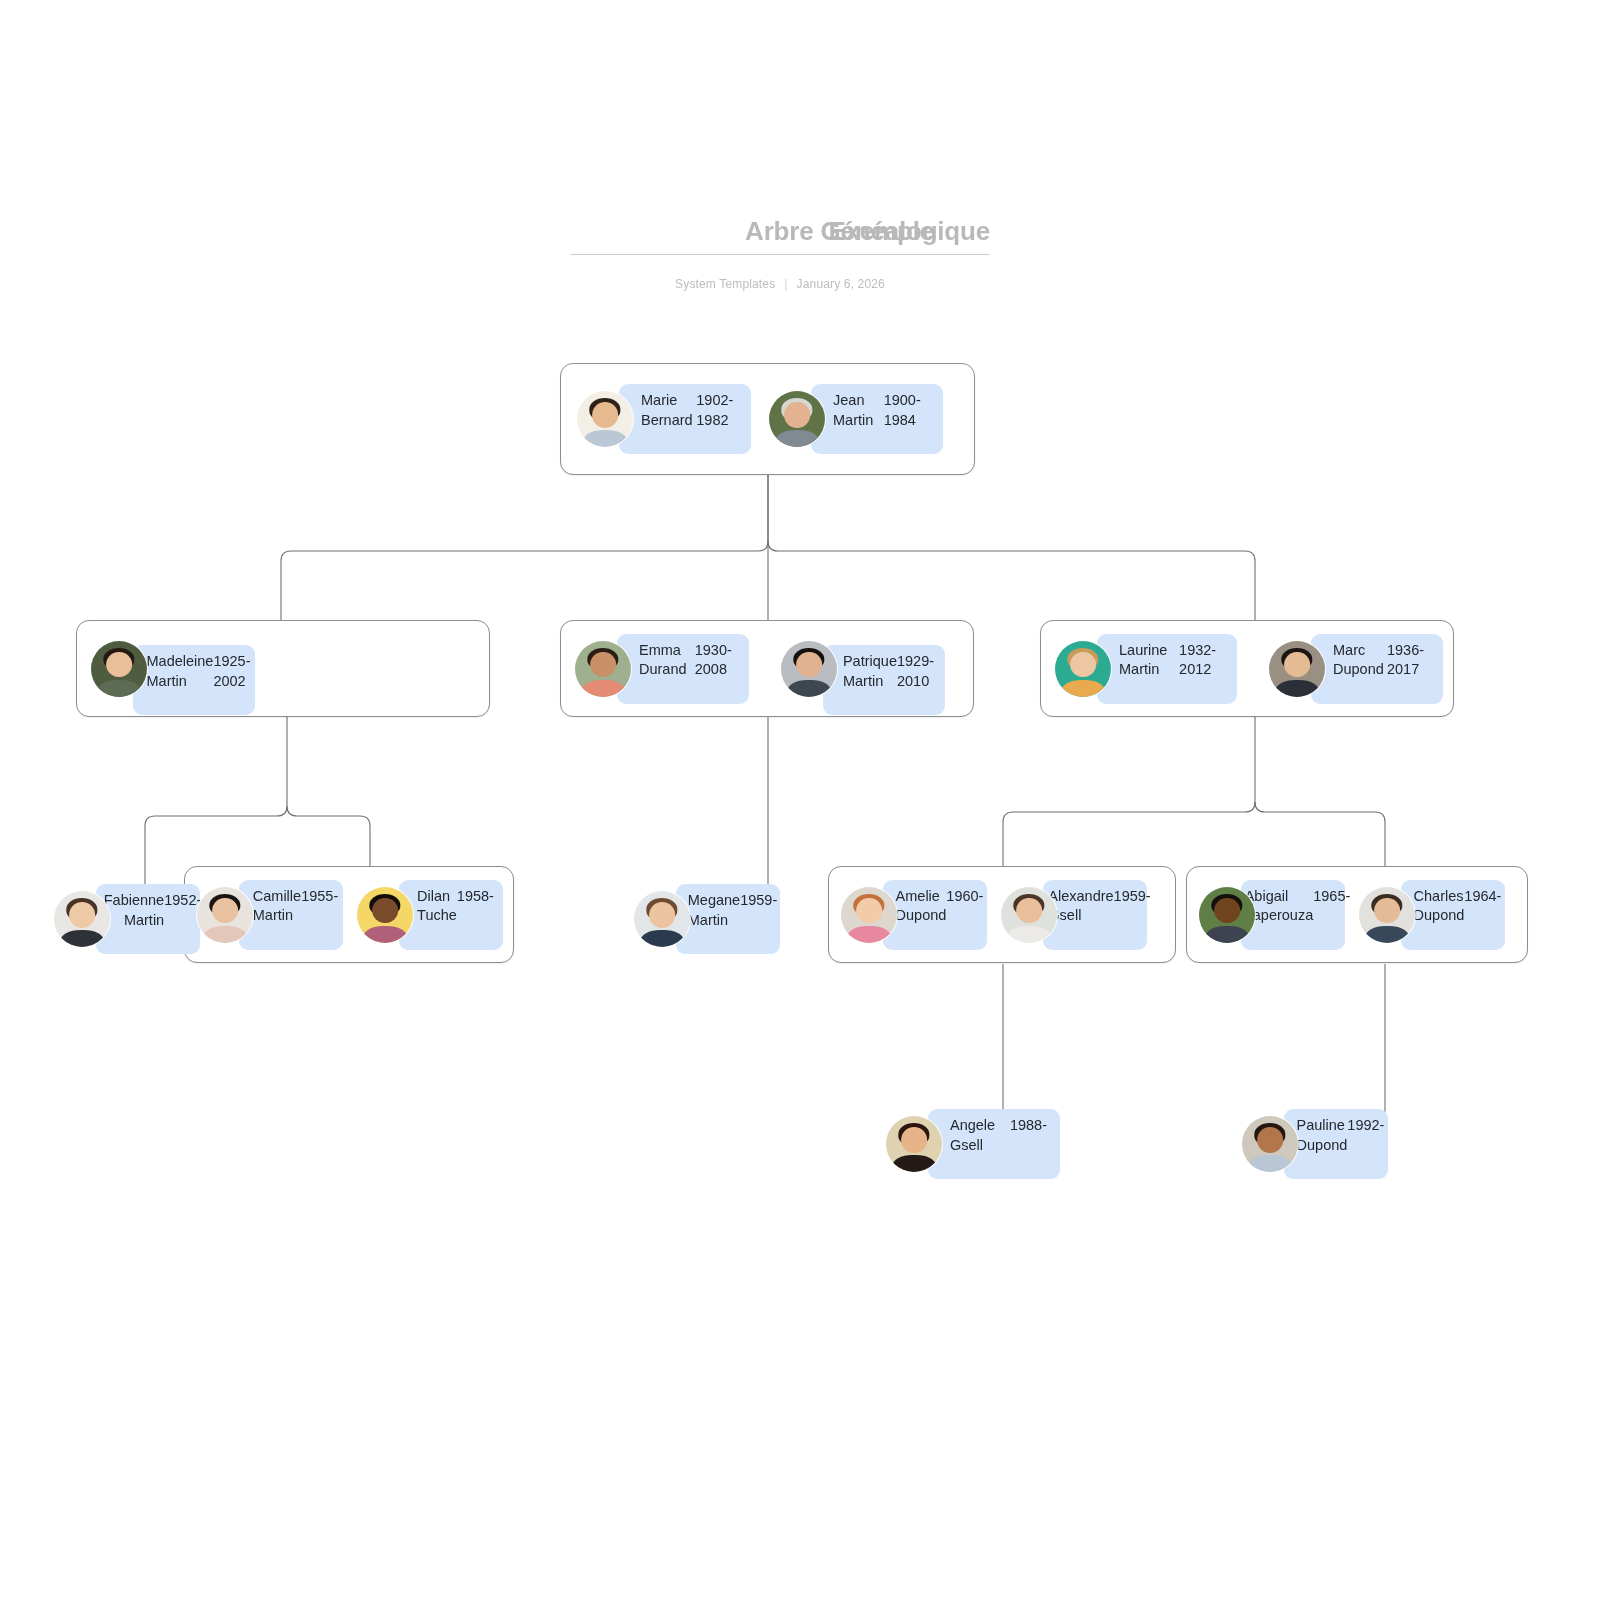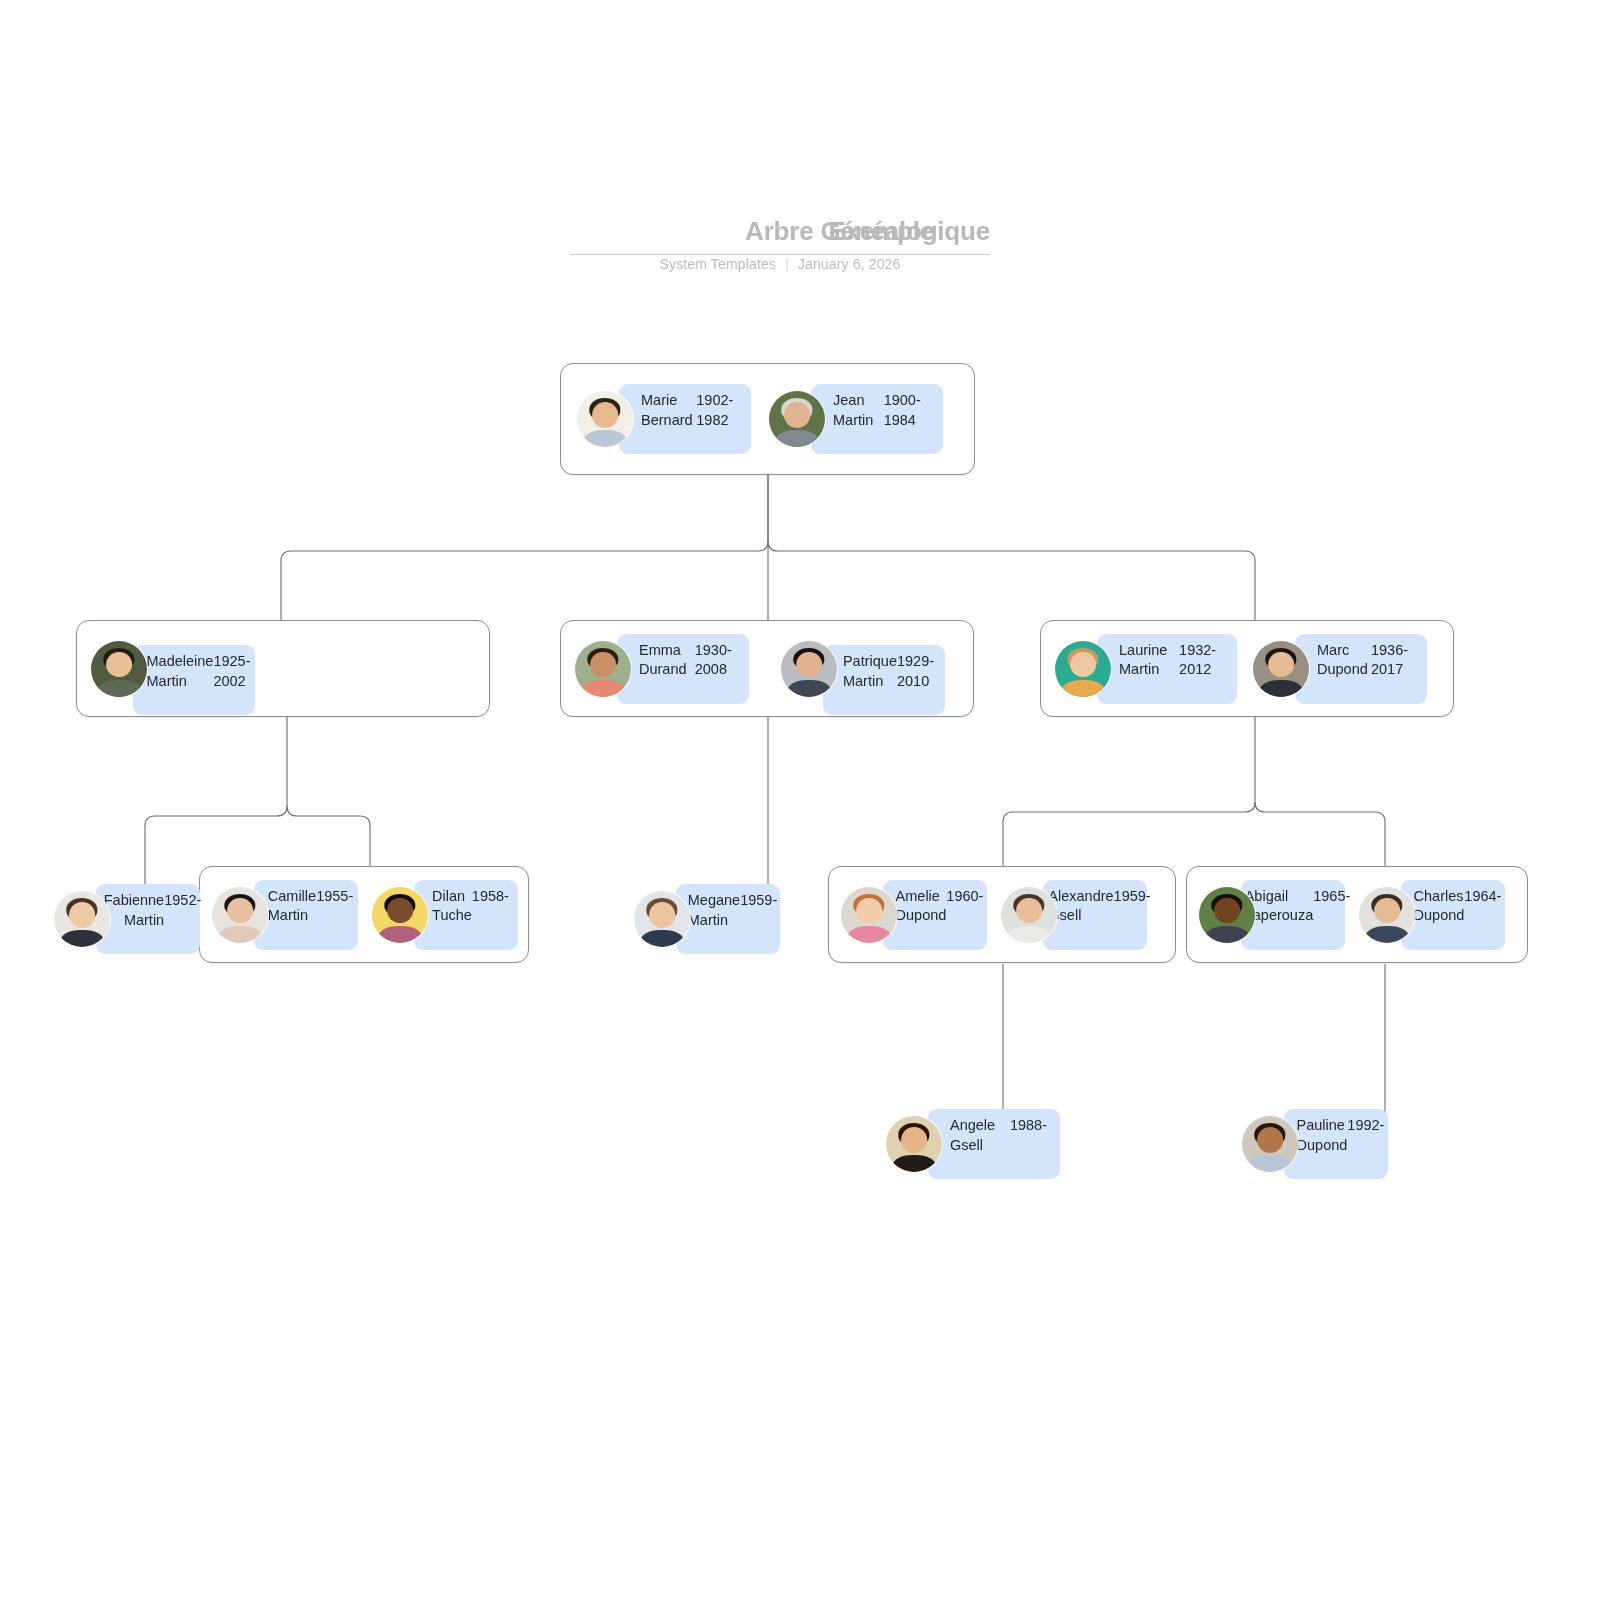--- a/index.html
+++ b/index.html
@@ -44,22 +44,22 @@
   .title-main { text-align: right; padding-left: 62px; box-sizing: border-box; }
   .title-sub  { text-align: right; padding-right: 56px; box-sizing: border-box; }
 
   #title-rule {
     width: 420px;
     height: 1px;
     background: #cdcdcd;
     margin-top: 2px;
   }
   #subtitle {
-    margin-top: 1px;
-    font-size: 14px;
+    margin-top: 22px;
+    font-size: 12px;
     color: #bdbdbd;
     letter-spacing: 0.15px;
     white-space: nowrap;
   }
   #subtitle .sep {
     display: inline-block;
     margin: 0 9px;
     color: #d6d6d6;
   }
 
@@ -276,21 +276,21 @@
         </div>
       </div>
       <div class="name-box">
         <span class="nm">Patrique
 Martin</span>
         <span class="yr">1929-2010</span>
       </div>
     </div>
   </div>
 
-  <div class="union-card" style="left:1040px; top:620px; width:414px; height:97px; padding:0 14px; gap:16px;">
+  <div class="union-card" style="left:1040px; top:620px; width:414px; height:97px; padding:0 14px; gap:32px;">
     <div class="person w-xwide">
       <div class="avatar" style="background:#2bab92;">
         <div class="face">
           <div class="hair" style="background:#c89a5c;"></div>
           <div class="head" style="background:#edc6a2;"></div>
           <div class="body" style="background:#e9a94e;"></div>
         </div>
       </div>
       <div class="name-box">
         <span class="nm">Laurine Martin</span>
@@ -320,21 +320,21 @@
         <div class="body" style="background:#2e3238;"></div>
       </div>
     </div>
     <div class="name-box">
       <span class="nm">Fabienne
 Martin</span>
       <span class="yr">1952-</span>
     </div>
   </div>
 
-  <div class="union-card" style="left:199px; top:866px; width:330px; height:97px; padding:0 12px; gap:14px;">
+  <div class="union-card" style="left:184px; top:866px; width:330px; height:97px; padding:0 12px; gap:14px;">
     <div class="person w-narrow">
       <div class="avatar" style="background:#e9e3dd;">
         <div class="face">
           <div class="hair" style="background:#1a1410;"></div>
           <div class="head" style="background:#e8c2a0;"></div>
           <div class="body" style="background:#e3c7bb;"></div>
         </div>
       </div>
       <div class="name-box">
         <span class="nm">Camille

